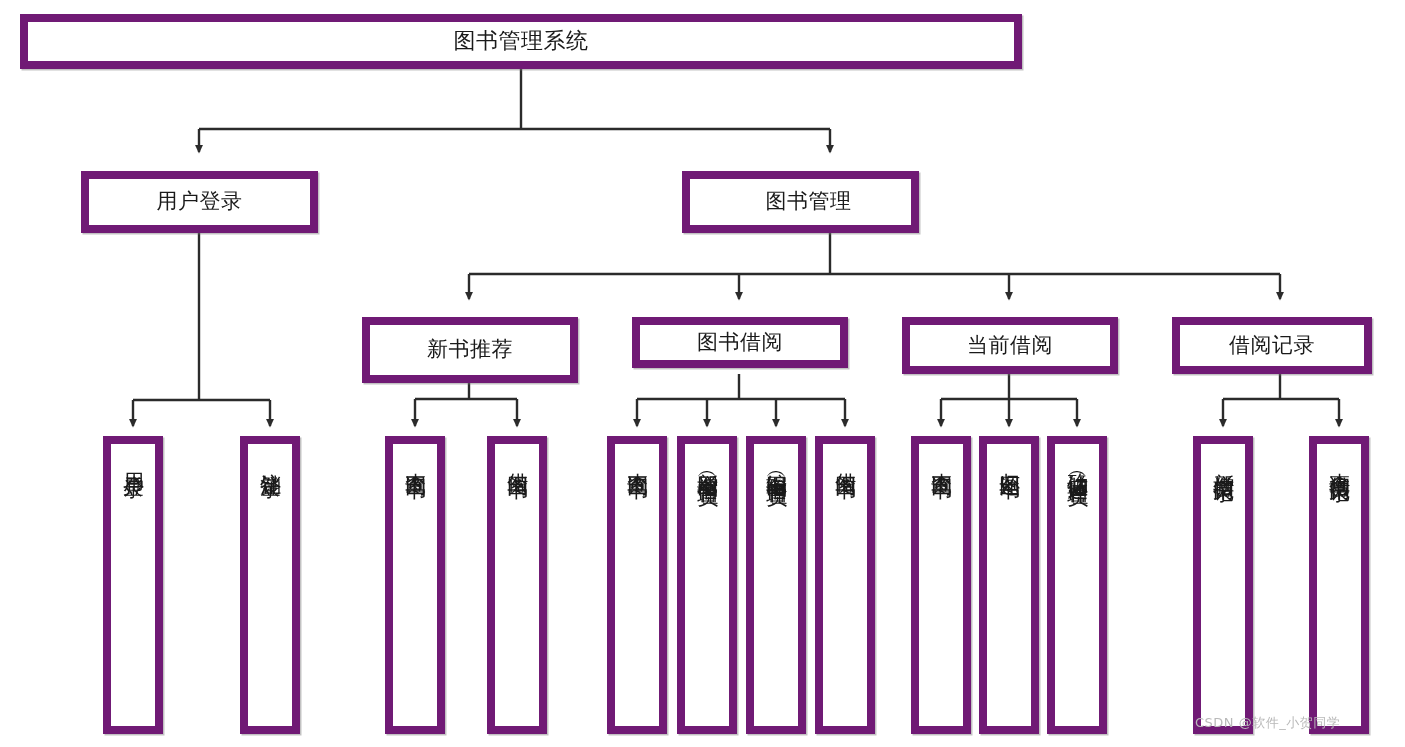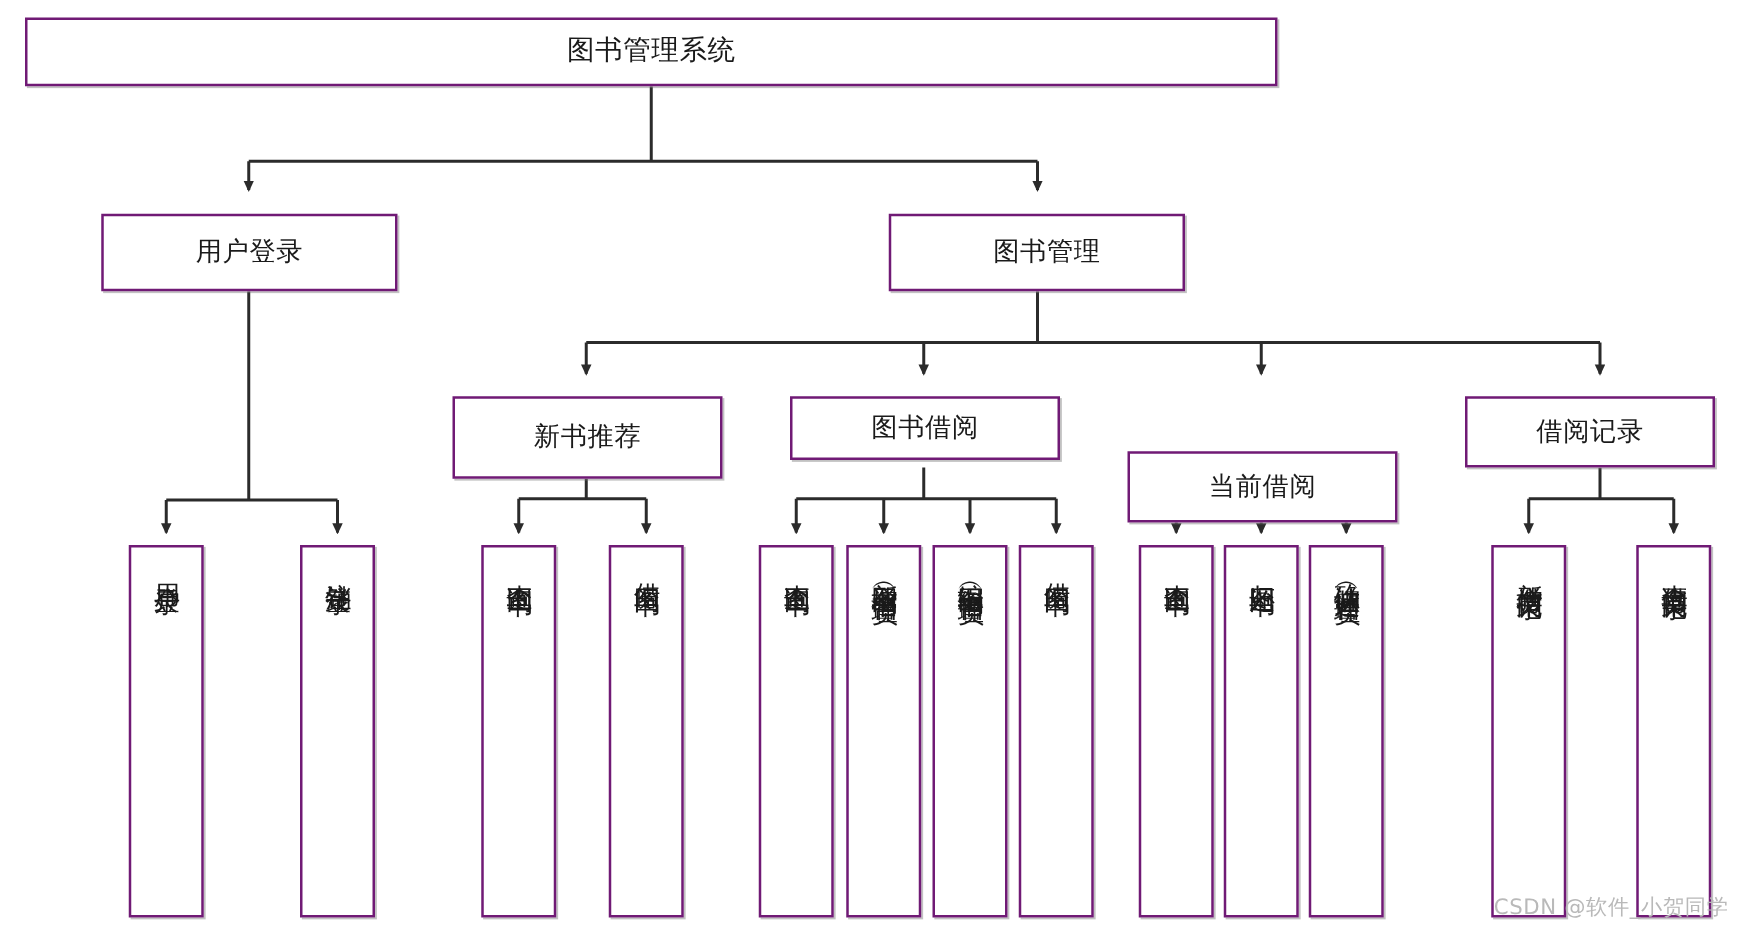--- a/index.html
+++ b/index.html
@@ -23,21 +23,21 @@
     left: 0;
     top: 0;
     width: 1405px;
     height: 747px;
     pointer-events: none;
   }
   .node {
     position: absolute;
     box-sizing: border-box;
     background: #ffffff;
-    border: 2px solid #701a75;
+    border: 8px solid #701a75;
     display: flex;
     align-items: center;
     justify-content: center;
     box-shadow: 1.5px 1.5px 0 rgba(120,120,120,0.45);
   }
   .node .label {
     color: #1a1a1a;
     font-size: 21px;
     line-height: 1.22;
     letter-spacing: 0.5px;
@@ -52,21 +52,21 @@
     writing-mode: vertical-rl;
     text-orientation: upright;
     white-space: normal;
     letter-spacing: 2px;
     font-size: 21px;
   }
   .node.root .label { font-size: 22px; }
   .watermark {
     position: absolute;
     color: #b9b9b9;
-    font-size: 17px;
+    font-size: 13px;
     letter-spacing: 0.5px;
     white-space: nowrap;
     user-select: none;
   }
 </style>
 </head>
 <body>
 
 <div id="diagram-root">
 
@@ -122,33 +122,33 @@
   </svg>
 
   <div class="node root" style="left:20px; top:14px; width:1002px; height:55px;">
     <span class="label">图书管理系统</span>
   </div>
 
   <div class="node" style="left:81px; top:171px; width:237px; height:62px;">
     <span class="label">用户登录</span>
   </div>
 
-  <div class="node" style="left:711px; top:171px; width:237px; height:62px;padding-left:16px;">
+  <div class="node" style="left:682px; top:171px; width:237px; height:62px;padding-left:16px;">
     <span class="label">图书管理</span>
   </div>
 
   <div class="node" style="left:362px; top:317px; width:216px; height:66px;">
     <span class="label">新书推荐</span>
   </div>
 
   <div class="node" style="left:632px; top:317px; width:216px; height:51px;">
     <span class="label">图书借阅</span>
   </div>
 
-  <div class="node" style="left:902px; top:317px; width:216px; height:57px;margin-top:44px;">
+  <div class="node" style="left:902px; top:317px; width:216px; height:57px;">
     <span class="label">当前借阅</span>
   </div>
 
   <div class="node" style="left:1172px; top:317px; width:200px; height:57px;">
     <span class="label">借阅记录</span>
   </div>
 
   <div class="node vertical" style="left:103px; top:436px; width:60px; height:298px;">
     <span class="label">用户登录</span>
   </div>

